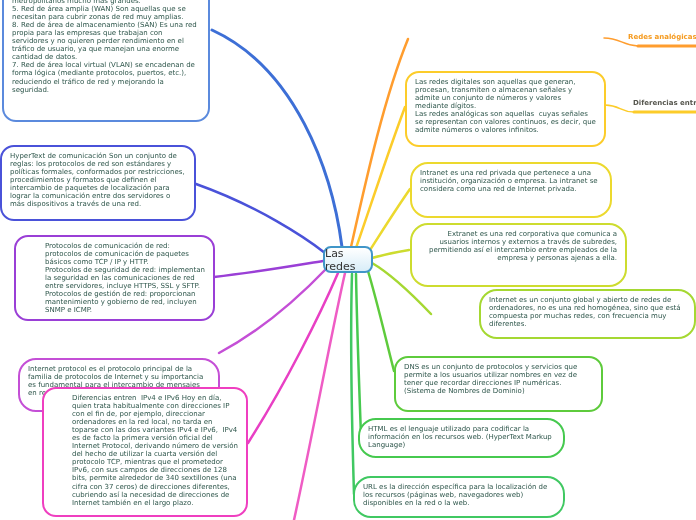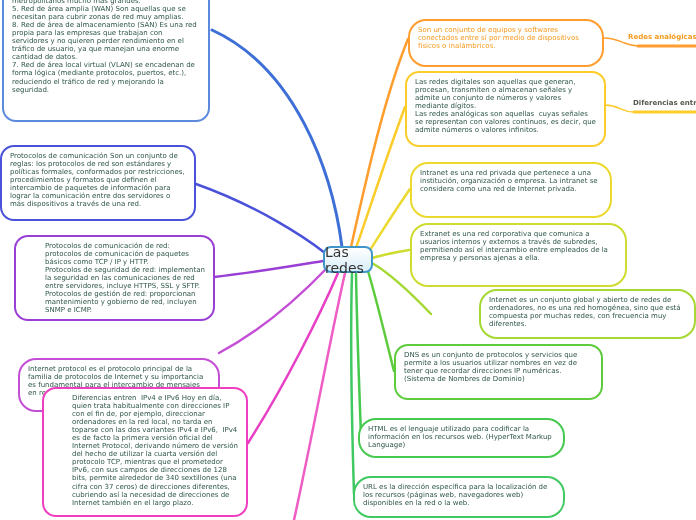--- a/index.html
+++ b/index.html
@@ -15,21 +15,21 @@
   }
   .box .txt{white-space:pre-wrap;}
   .box b{font-weight:normal;}
   .pill{border-radius:18px;}
   .accent .txt, .accent b{color:#f59b20;}
   .node{
     position:absolute;left:323px;top:246px;width:50px;height:27px;
     border:2px solid #4096c8;border-radius:8px;box-sizing:border-box;
     background:linear-gradient(#ffffff,#d8edf8);
     display:flex;align-items:center;justify-content:center;
-    font-size:14px;color:#333333;
+    font-size:11px;color:#333333;
   }
   .edge-label{
     position:absolute;font-size:7px;font-weight:bold;white-space:nowrap;
   }
 </style>
 </head>
 <body>
 
 <div class="canvas">
 
@@ -57,63 +57,60 @@
   </svg>
 
   <div class="box" style="left: 2px; top: -18px; width: 208px; height: 140px; border-color: rgb(91, 138, 221);">
     <div class="txt"><span>más amplias que las anteriores, abarcan espacios metropolitanos mucho más grandes.
 </span><b>5. Red de área amplia (WAN)</b><span> Son aquellas que se necesitan para cubrir zonas de red muy amplias.
 </span><b>8. Red de área de almacenamiento (SAN)</b><span> Es una red propia para las empresas que trabajan con servidores y no quieren perder rendimiento en el tráfico de usuario, ya que manejan una enorme cantidad de datos.
 </span><b>7. Red de área local virtual (VLAN)</b><span> se encadenan de forma lógica (mediante protocolos, puertos, etc.), reduciendo el tráfico de red y mejorando la seguridad.</span></div>
   </div>
 
   <div class="box" style="left: 0px; top: 145px; width: 196px; height: 76px; border-color: rgb(74, 82, 217);">
-    <div class="txt"><b>Protocolos de comunicación</b><span> Son un conjunto de reglas: los protocolos de red son estándares y políticas formales, conformados por restricciones, procedimientos y formatos que definen el intercambio de paquetes de información para lograr la comunicación entre dos servidores o más dispositivos a través de una red.</span></div>
+    <div class="txt"><b>HyperText de comunicación</b><span> Son un conjunto de reglas: los protocolos de red son estándares y políticas formales, conformados por restricciones, procedimientos y formatos que definen el intercambio de paquetes de localización para lograr la comunicación entre dos servidores o más dispositivos a través de una red.</span></div>
   </div>
 
   <div class="box" style="left: 14px; top: 235px; width: 201px; height: 86px; border-color: rgb(154, 63, 214); padding-left: 29px;">
     <div class="txt"><b>Protocolos de comunicación de red:</b><span> protocolos de comunicación de paquetes básicos como </span><b>TCP / IP y HTTP.</b><span>
 </span><b>Protocolos de seguridad de red:</b><span> implementan la seguridad en las comunicaciones de red entre servidores, incluye </span><b>HTTPS, SSL y SFTP.</b><span>
 </span><b>Protocolos de gestión de red:</b><span> proporcionan mantenimiento y gobierno de red, incluyen </span><b>SNMP e ICMP.</b></div>
   </div>
 
   <div class="box pill" style="left: 18px; top: 329px; width: 202px; height: 54px; border-color: rgb(196, 79, 214); margin-top: 29px;">
     <div class="txt"><b>Internet protocol</b><span> es el protocolo principal de la familia de protocolos de Internet y su importancia es fundamental para el intercambio de mensajes en redes informáticas.</span></div>
   </div>
 
   <div class="box" style="left: 42px; top: 387px; width: 206px; height: 130px; border-color: rgb(239, 63, 192); padding-left: 28px;">
     <div class="txt"><b>Diferencias entren  IPv4 e IPv6</b><span> Hoy en día, quien trata habitualmente con direcciones IP con el fin de, por ejemplo, direccionar ordenadores en la red local, no tarda en toparse con las dos variantes IPv4 e IPv6,  IPv4 es de facto la primera versión oficial del Internet Protocol, derivando número de versión del hecho de utilizar la cuarta versión del protocolo TCP, mientras que el prometedor IPv6, con sus campos de direcciones de 128 bits, permite alrededor de 340 sextillones (una cifra con 37 ceros) de direcciones diferentes, cubriendo así la necesidad de direcciones de Internet también en el largo plazo.</span></div>
   </div>
 
   <div class="node">
     <span>Las redes</span>
   </div>
 
-  <div class="box pill accent" style="left: 408px; top: 19px; width: 196px; height: 48px; border-color: rgb(255, 157, 46);">
-    <div class="txt"><b>Son un conjunto de equipos y softwares conectados entre sí por medio de dispositivos físicos o inalámbricos.</b></div>
-  </div>
 
   <div class="box pill" style="left: 410px; top: 162px; width: 202px; height: 56px; border-color: rgb(236, 217, 46);">
     <div class="txt"><b>Intranet</b><span> es una red privada que pertenece a una institución, organización o empresa. La intranet se considera como una red de Internet privada.</span></div>
   </div>
 
   <div class="box" style="left: 405px; top: 71px; width: 201px; height: 76px; border-color: rgb(252, 204, 42);">
     <div class="txt"><b>Las redes digitales</b><span> son aquellas que generan, procesan, transmiten o almacenan señales y admite un conjunto de números y valores mediante dígitos.
 </span><b>Las redes analógicas</b><span> son aquellas  cuyas señales se representan con valores continuos, es decir, que admite números o valores infinitos.</span></div>
   </div>
 
-  <div class="box pill" style="left: 410px; top: 223px; width: 217px; height: 64px; border-color: rgb(205, 220, 47);">
+  <div class="box pill" style="left: 410px; top: 223px; width: 217px; height: 64px; border-color: rgb(205, 220, 47); text-align: right;">
     <div class="txt"><b>Extranet</b><span> es una red corporativa que comunica a usuarios internos y externos a través de subredes, permitiendo así el intercambio entre empleados de la empresa y personas ajenas a ella.</span></div>
   </div>
 
   <div class="box pill" style="left: 431px; top: 289px; width: 217px; height: 50px; border-color: rgb(165, 216, 50); margin-left: 48px;">
     <div class="txt"><b>Internet</b><span> es un conjunto global y abierto de redes de ordenadores, no es una red homogénea, sino que está compuesta por muchas redes, con frecuencia muy diferentes.</span></div>
   </div>
 
-  <div class="box" style="left: 394px; top: 344px; width: 209px; height: 56px; border-color: rgb(94, 203, 60);">
+  <div class="box" style="left: 394px; top: 356px; width: 209px; height: 56px; border-color: rgb(94, 203, 60);">
     <div class="txt"><b>DNS es un conjunto de protocolos y servicios que permite a los usuarios utilizar nombres en vez de tener que recordar direcciones IP numéricas. (Sistema de Nombres de Dominio)</b></div>
   </div>
 
   <div class="box pill" style="left: 358px; top: 418px; width: 207px; height: 40px; border-color: rgb(70, 201, 79);">
     <div class="txt"><b>HTML</b><span> es el lenguaje utilizado para codificar la información en los recursos web. (HyperText Markup Language)</span></div>
   </div>
 
   <div class="box pill" style="left: 353px; top: 476px; width: 212px; height: 42px; border-color: rgb(64, 200, 98);">
     <div class="txt"><b>URL</b><span> es la dirección específica para la localización de los recursos (páginas web, navegadores web) disponibles en la red o la web.</span></div>
   </div>

